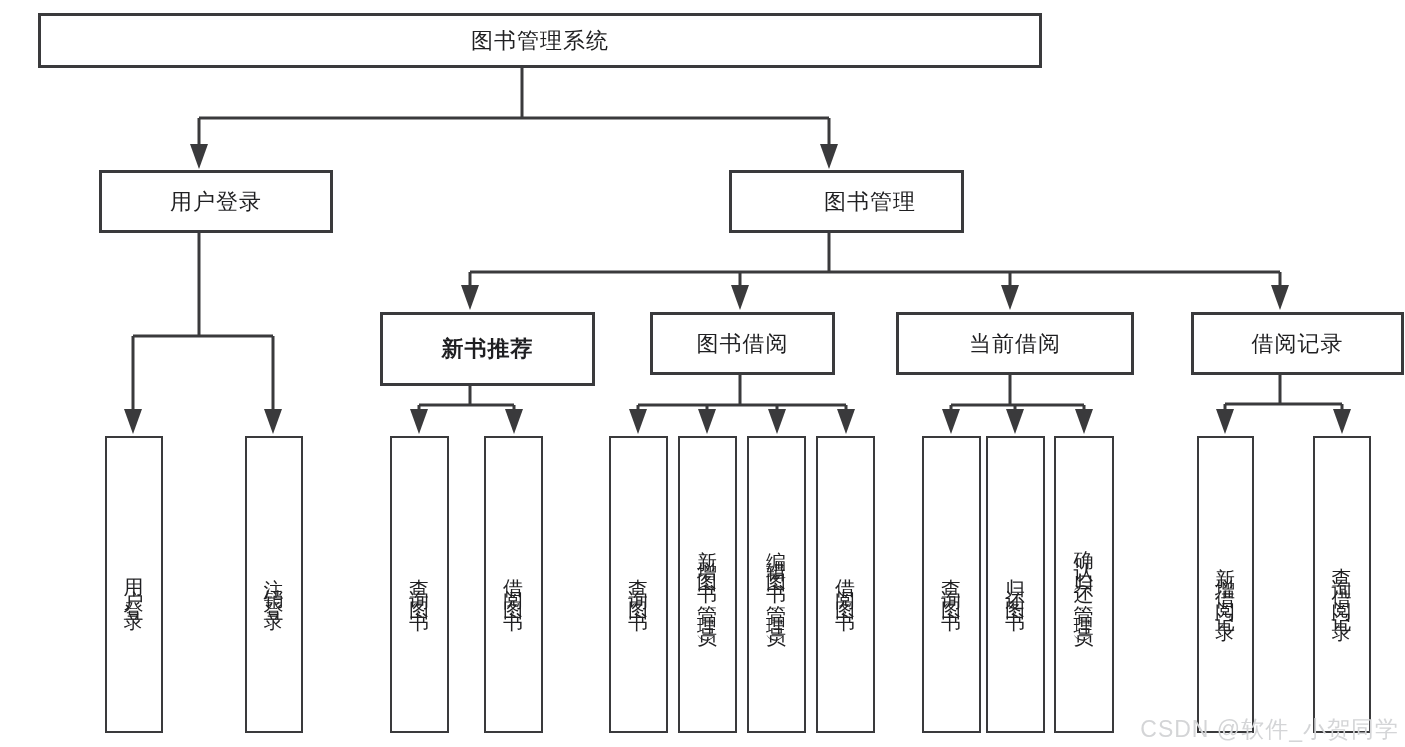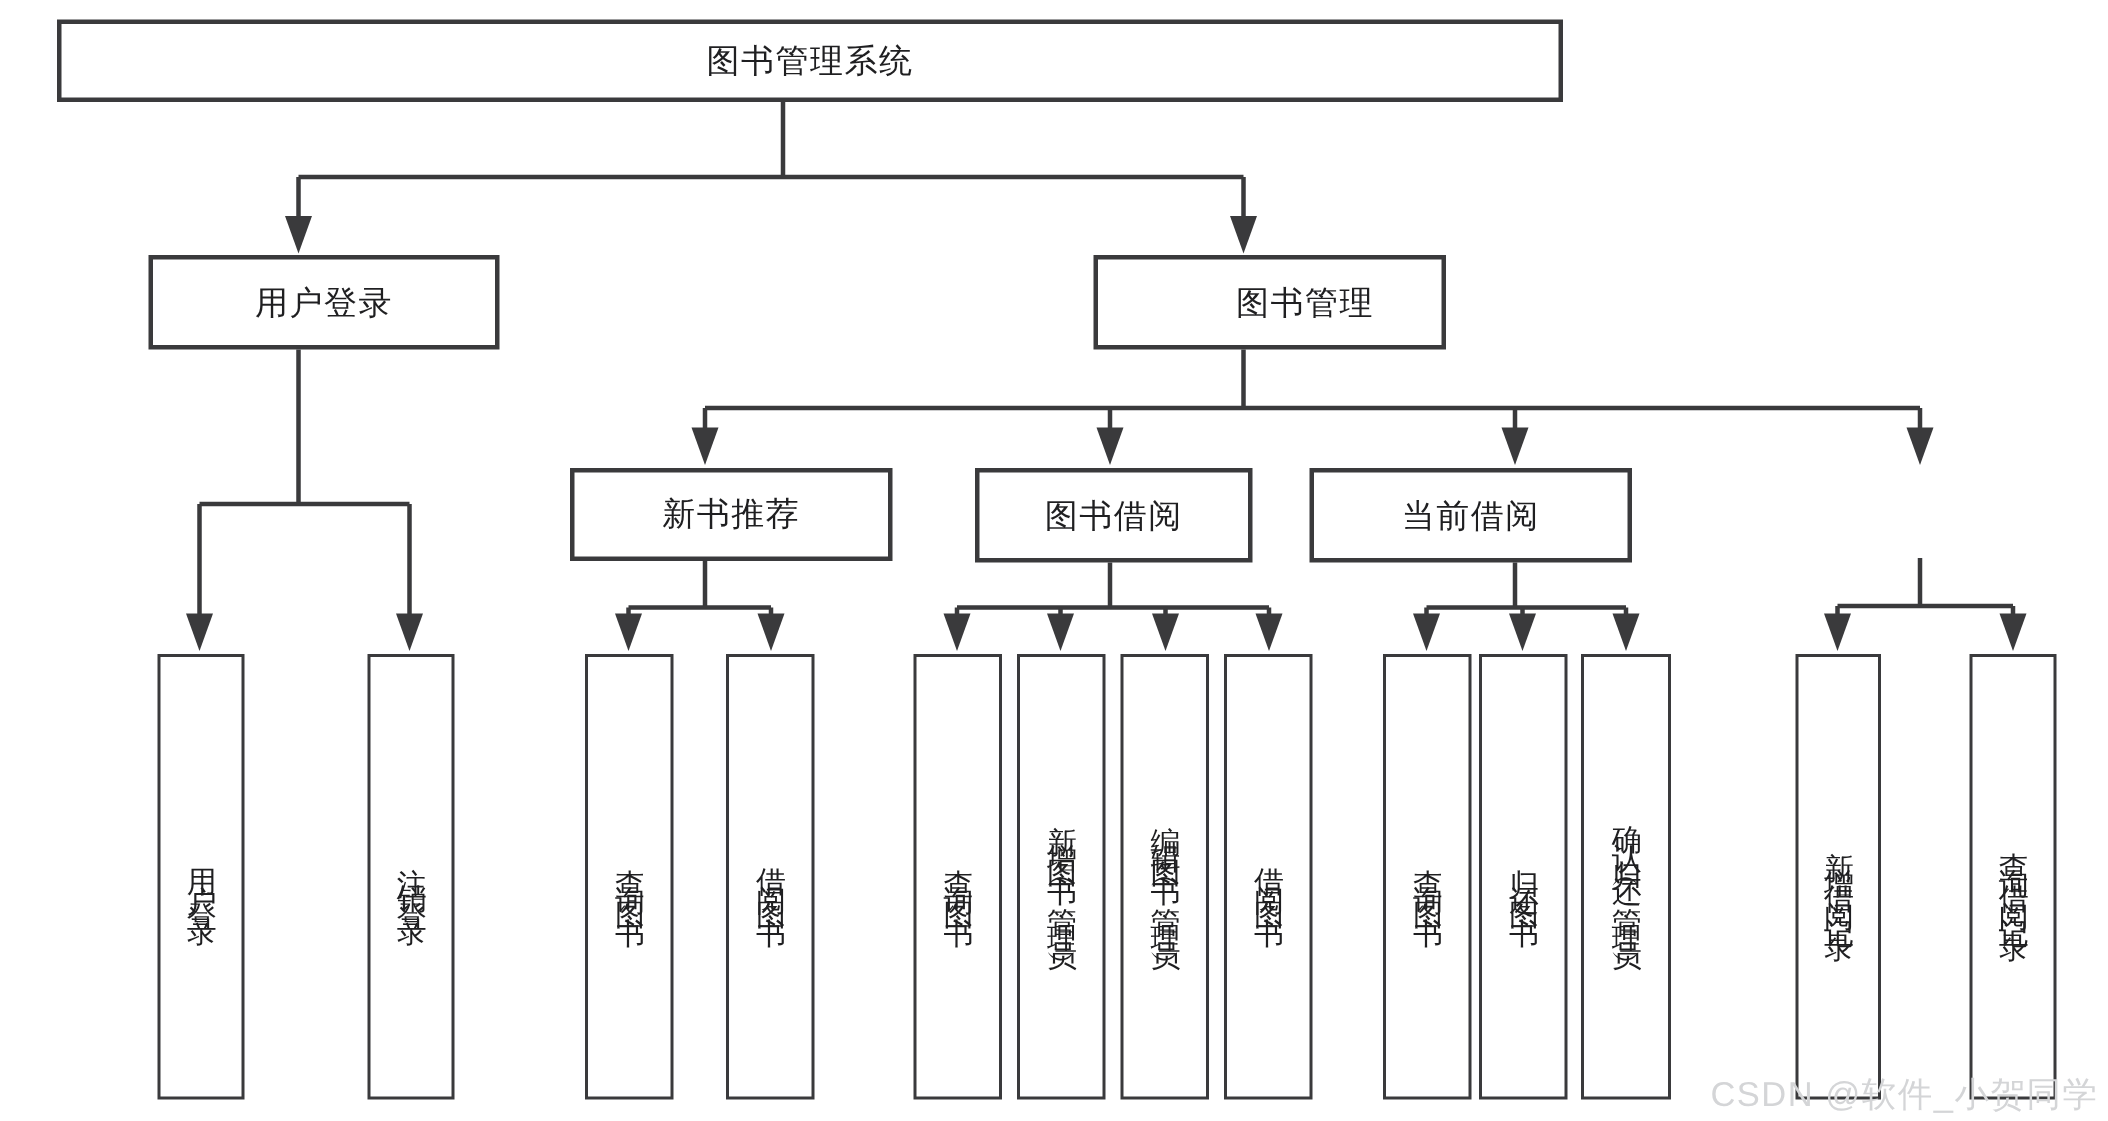--- a/index.html
+++ b/index.html
@@ -86,23 +86,24 @@
     <path d="M1280,372 V404 M1225,404 H1342 M1225,404 V411 M1342,404 V411"></path>
     <polygon points="1216,409 1234,409 1225,434" fill="currentColor" stroke="none"></polygon>
     <polygon points="1333,409 1351,409 1342,434" fill="currentColor" stroke="none"></polygon>
   </svg>
 
   <div class="h-box" style="left:21px;top:13px;width:1004px;height:55px;">图书管理系统</div>
 
   <div class="h-box" style="left:82px;top:170px;width:234px;height:63px;">用户登录</div>
   <div class="h-box" style="left:712px;top:170px;width:235px;height:63px;padding-left:47px;">图书管理</div>
 
-  <div class="h-box" style="left:363px;top:312px;width:215px;height:62px;">新书推荐</div>
+  <div class="h-box" style="left:363px;top:312px;width:215px;height:74px;font-weight:bold;">新书推荐</div>
   <div class="h-box" style="left:633px;top:312px;width:185px;height:63px;">图书借阅</div>
-  <div class="h-box" style="left:856px;top:312px;width:215px;height:63px;">当前借阅</div>
+  <div class="h-box" style="left:879px;top:312px;width:238px;height:63px;">当前借阅</div>
+  <div class="h-box" style="left:1174px;top:312px;width:213px;height:63px;">借阅记录</div>
 
   <div class="v-box" style="left:105px;width:58px;">
     <span class="v-text">用户登录</span>
   </div>
   <div class="v-box" style="left:245px;width:58px;">
     <span class="v-text">注销登录</span>
   </div>
 
   <div class="v-box" style="left:390px;width:59px;">
     <span class="v-text">查询图书</span>

